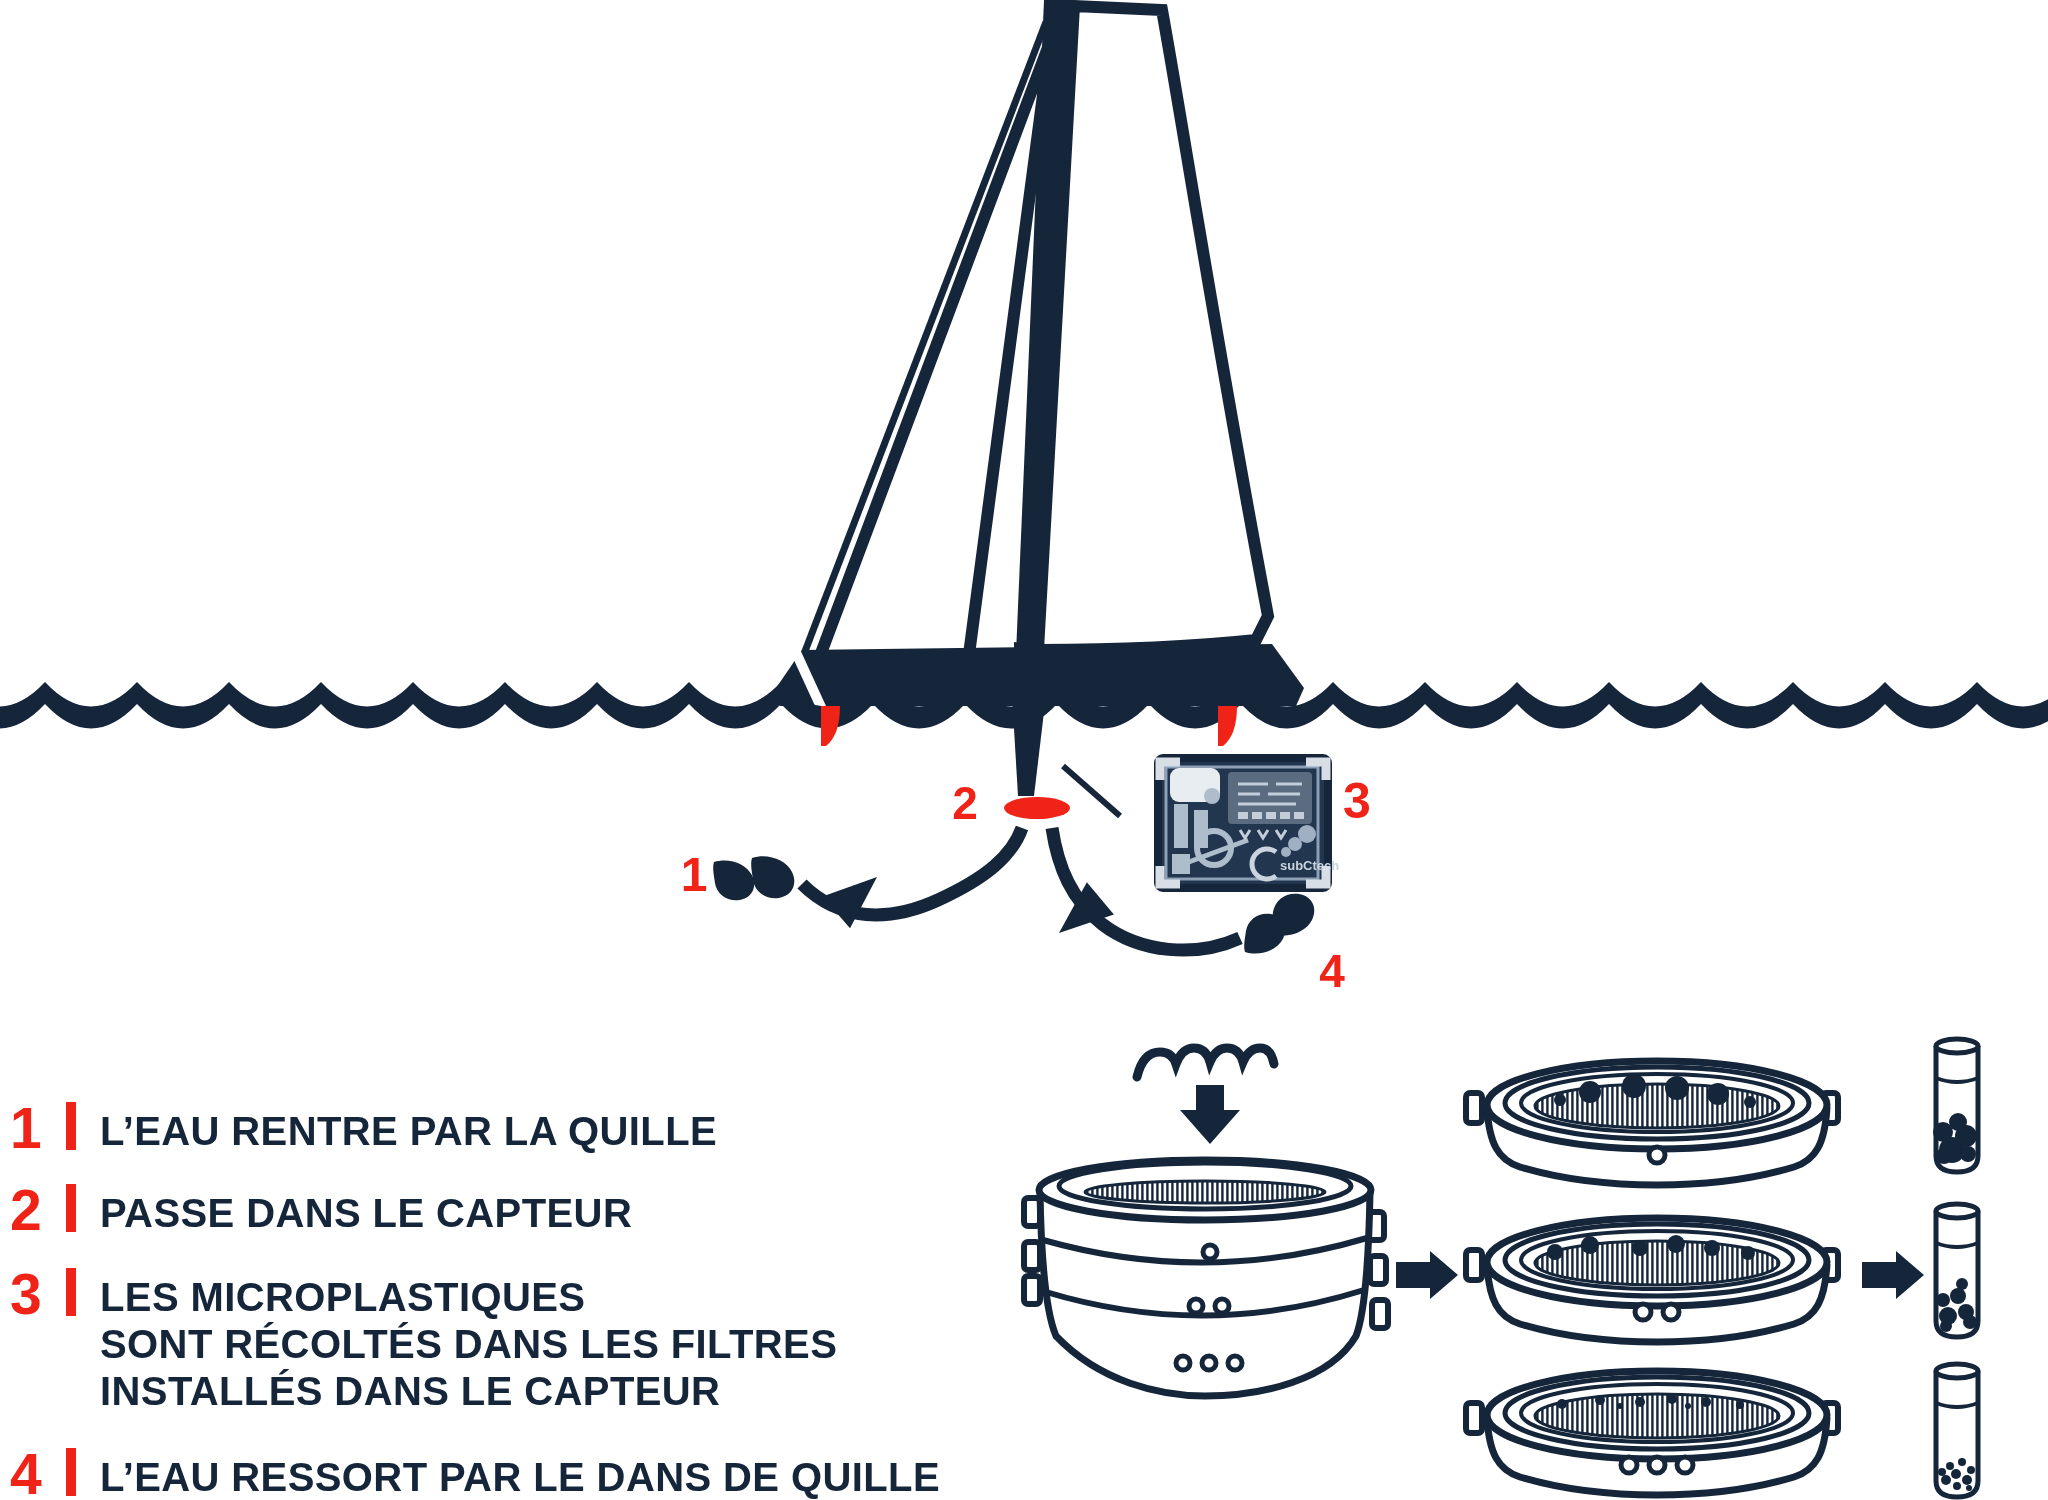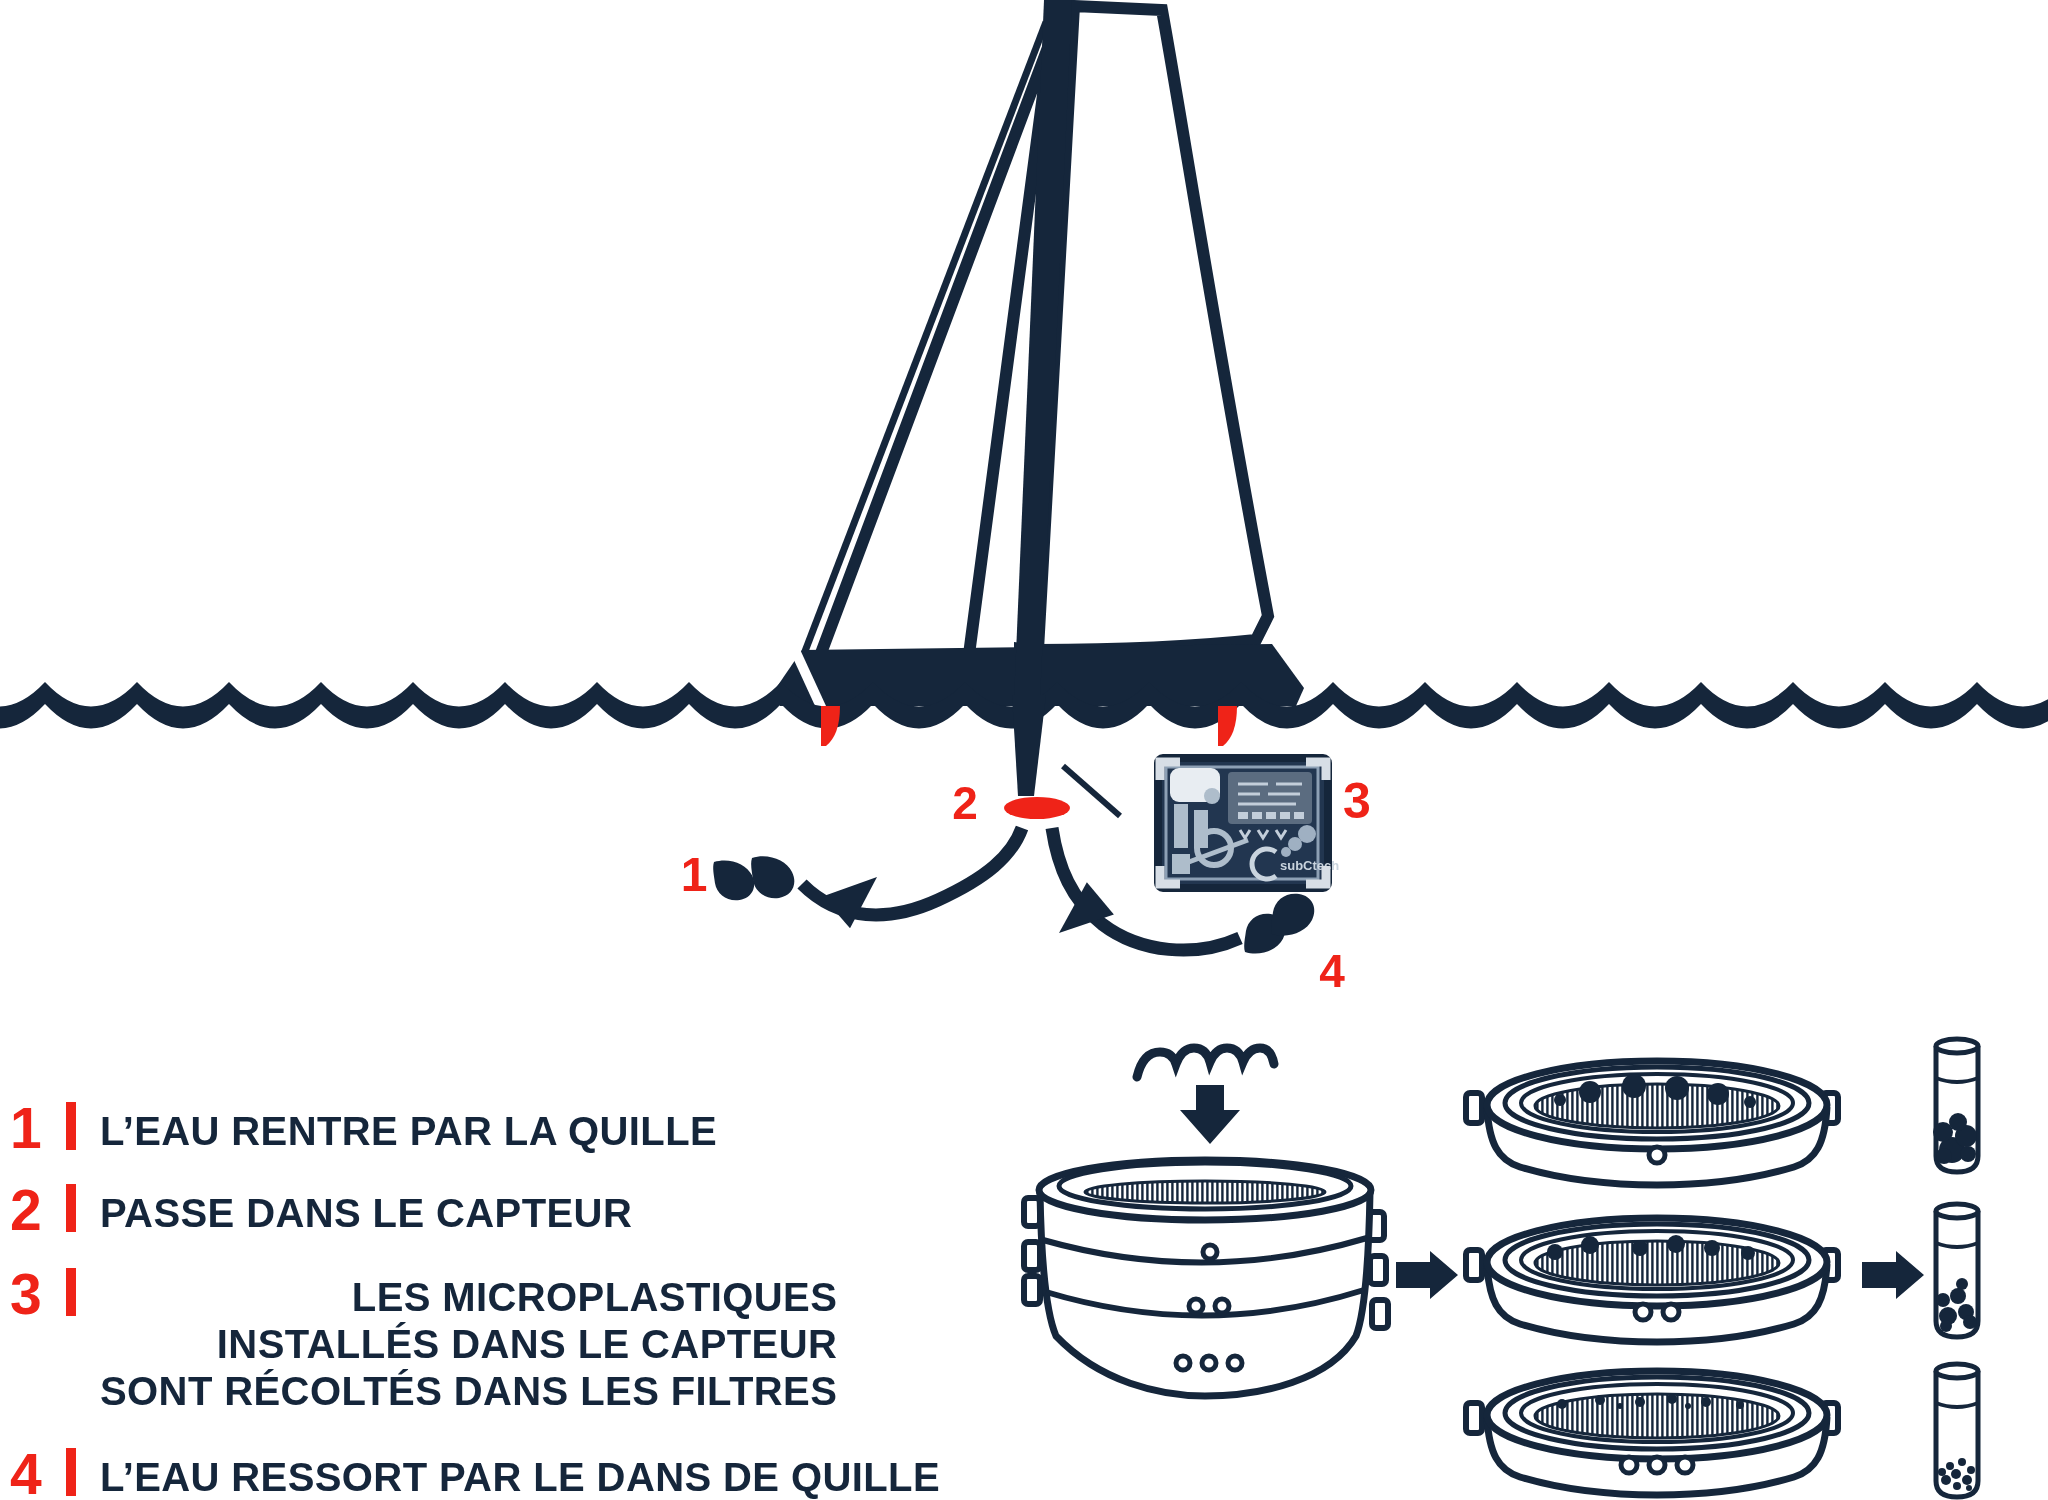--- a/index.html
+++ b/index.html
@@ -7,21 +7,21 @@
          font-family:"Liberation Sans",sans-serif;}
   #stage svg{position:absolute;left:0;top:0;}
   svg text{font-family:"Liberation Sans",sans-serif;font-weight:bold;}
   .marker{fill:#EF2318;}
   
   .legend-item{position:absolute;left:10px;display:flex;align-items:flex-start;white-space:nowrap;}
   .legend-num{color:#EF2318;font-size:57px;font-weight:bold;line-height:1;width:56px;}
   .legend-sep{display:inline-block;width:10px;height:48px;background:#EF2318;margin:2px 24px 0 0;
               overflow:hidden;color:transparent;font-size:2px;}
   .legend-text{color:#15263B;font-size:40px;font-weight:bold;line-height:47px;padding-top:8px;
-               letter-spacing:.4px;text-align:right;}
+               letter-spacing:.4px;}
 </style>
 </head>
 <body>
 
 <div id="stage">
 
 <svg width="2048" height="1500" viewBox="0 0 2048 1500">
   <defs>
     <pattern id="meshTicks" width="5" height="60" patternUnits="userSpaceOnUse">
       <rect width="5" height="60" fill="#ffffff"></rect>
@@ -291,22 +291,22 @@
   <div class="legend-item" style="top:1182px">
     <span class="legend-num">2</span>
     <span class="legend-sep">|</span>
     <span class="legend-text">PASSE DANS LE CAPTEUR</span>
   </div>
   <div class="legend-item" style="top:1266px">
     <span class="legend-num">3</span>
     <span class="legend-sep">|</span>
     <span class="legend-text">
       <div>LES MICROPLASTIQUES</div>
+      <div>SONT RÉCOLTÉS DANS LES FILTRES</div>
       <div>INSTALLÉS DANS LE CAPTEUR</div>
-      <div>SONT RÉCOLTÉS DANS LES FILTRES</div>
     </span>
   </div>
   <div class="legend-item" style="top:1446px">
     <span class="legend-num">4</span>
     <span class="legend-sep">|</span>
     <span class="legend-text">L’EAU RESSORT PAR LE DANS DE QUILLE</span>
   </div>
 </div>
 
 </div>

